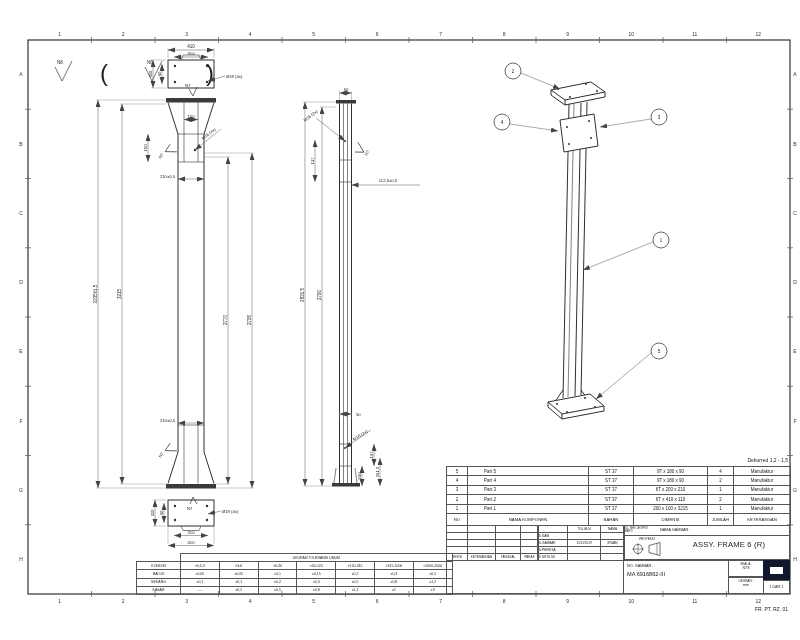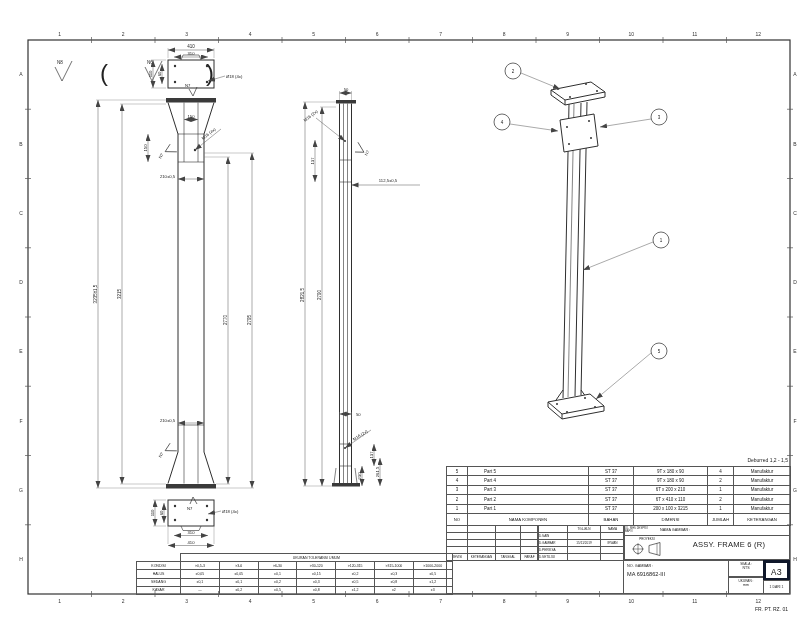--- a/index.html
+++ b/index.html
@@ -40,21 +40,21 @@
   #tallcell{left:0;top:35px;width:178px;height:34px;}
   #nogmb{left:177px;top:35px;width:106px;height:34px;text-align:left;}
   #nogmb .l1{font-size:3.8px;padding:3px 0 0 3px;}
   #nogmb .l2{font-size:5.6px;padding:3px 0 0 3px;}
   #skala{left:282px;top:35px;width:36px;height:34px;}
   #skala div.half{position:absolute;left:0;width:36px;height:17px;box-sizing:border-box;
                   border:1px solid #555;text-align:center;}
   #skala .t{font-size:3.1px;padding-top:1px;} #skala .v{font-size:3.6px;}
   #paper{left:317px;top:35px;width:27px;height:34px;}
   #paper .a3{position:absolute;left:0;top:0;width:27px;height:21px;box-sizing:border-box;
-             border:3px solid #0f172a;font-size:9px;text-align:center;line-height:20px;font-family:Liberation Mono, monospace;}
+             border:7px solid #0f172a;font-size:9px;text-align:center;line-height:20px;}
   #paper .sh{position:absolute;left:0;top:20px;width:27px;height:14px;box-sizing:border-box;
              border:1px solid #555;font-size:3.4px;text-align:center;line-height:13px;}
   
   #tol{position:absolute;left:136px;top:553px;width:316px;font-size:3.5px;}
   #tol tr{height:8.2px;}
   #tol td.nb{border:none;}
 </style>
 </head>
 <body>
 

